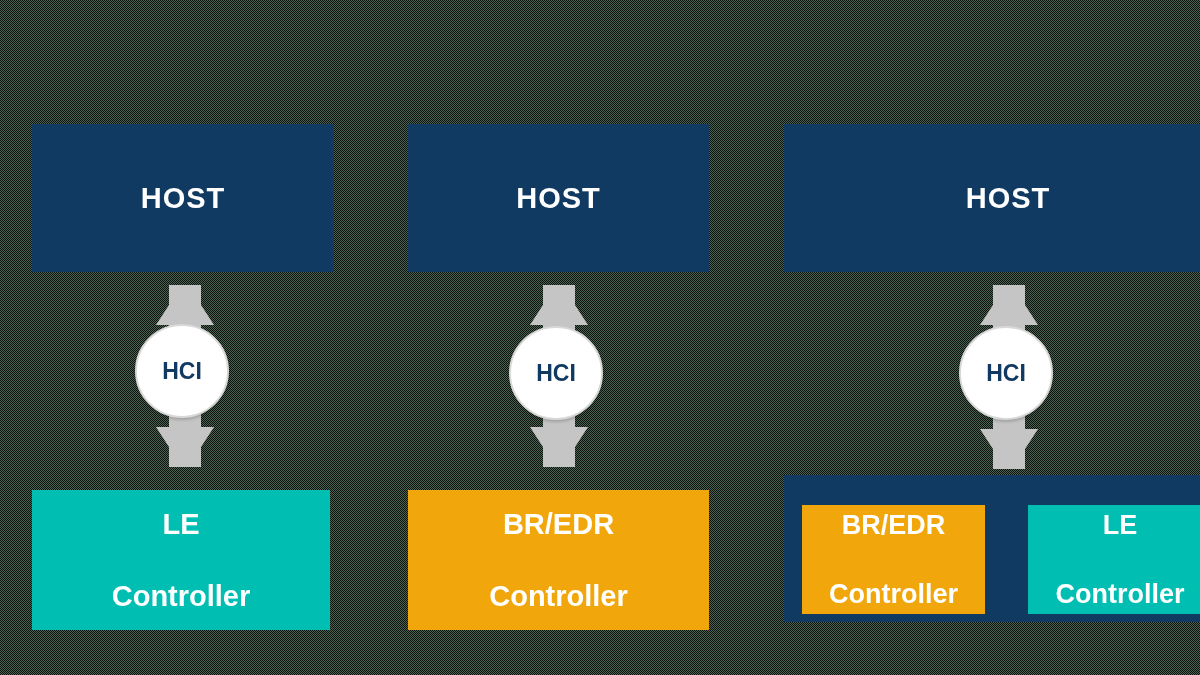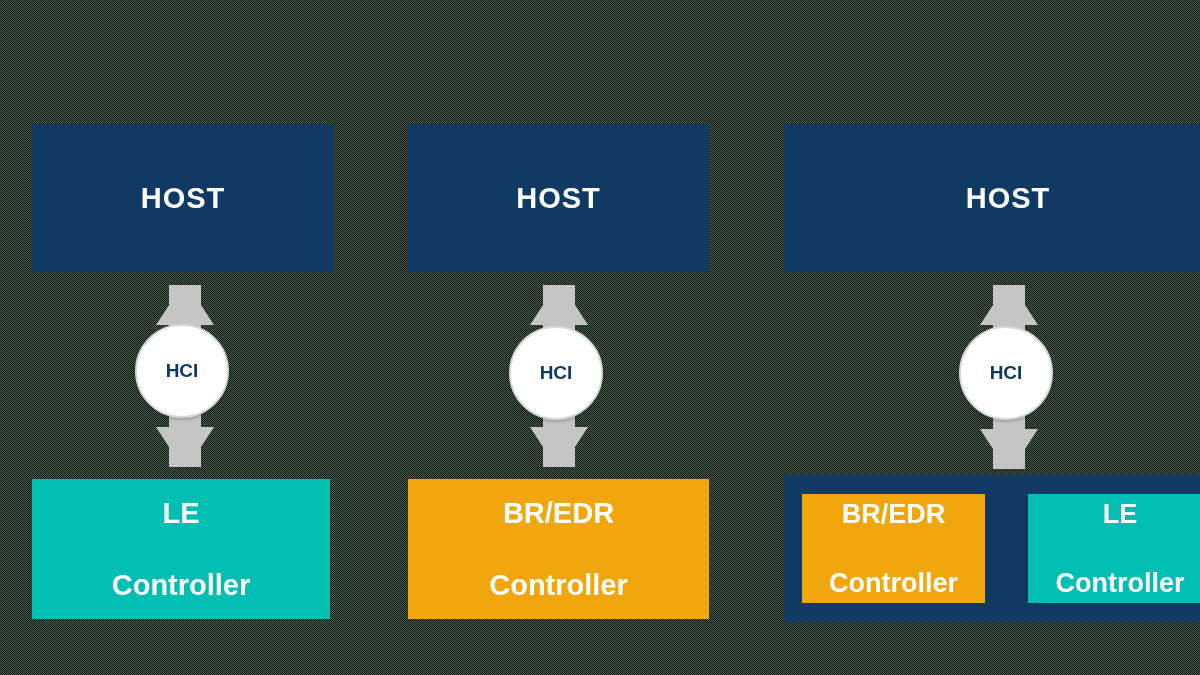--- a/index.html
+++ b/index.html
@@ -27,21 +27,21 @@
     position:absolute;
     display:flex;align-items:center;justify-content:center;
     color:var(--text_light);
     font-weight:bold;
   }
   .host{background:var(--navy);font-size:29px;letter-spacing:1px;}
   .h1{left:0;top:92px;width:302px;height:148px;}
   .h2{left:376px;top:92px;width:301px;height:148px;}
   .h3{left:752px;top:92px;width:448px;height:148px;}
 
-  .ctrl{flex-direction:column;text-align:center;font-size:29px;line-height:40px;}
+  .ctrl{flex-direction:column;text-align:center;font-size:29px;line-height:40px;margin-top:11px;}
   .teal{background:var(--teal);}
   .orange{background:var(--orange);text-align:center;}
   .ct1{left:0;top:447px;width:298px;height:140px;}
   .ct2{left:376px;top:447px;width:301px;height:140px;}
 
   .dual{position:absolute;left:752px;top:443px;width:448px;height:147px;background:var(--navy);}
   .ct3a{left:770px;top:462px;width:183px;height:109px;font-size:27px;line-height:37px;}
   .ct3b{left:996px;top:462px;width:184px;height:109px;font-size:27px;line-height:37px;}
 
   .arrow{position:absolute;width:26px;z-index:1;}
@@ -59,21 +59,21 @@
   }
   .head.up{top:0;border-bottom:20px solid var(--arrow);}
   .head.down{bottom:0;border-top:20px solid var(--arrow);}
 
   .hci{
     position:absolute;width:94px;height:94px;border-radius:50%;
     background:var(--circle_bg);
     border:2px solid var(--circle_border);
     box-shadow:0 2px 3px rgba(0,0,0,0.18);
     display:flex;align-items:center;justify-content:center;
-    color:var(--navy);font-weight:bold;font-size:19px;
+    color:var(--navy);font-weight:bold;font-size:23px;
     z-index:2;
   }
   .hc1{left:103px;top:292px;}
   .hc2{left:477px;top:294px;}
   .hc3{left:927px;top:294px;}
 </style>
 </head>
 <body>
 
 <div class="canvas">

